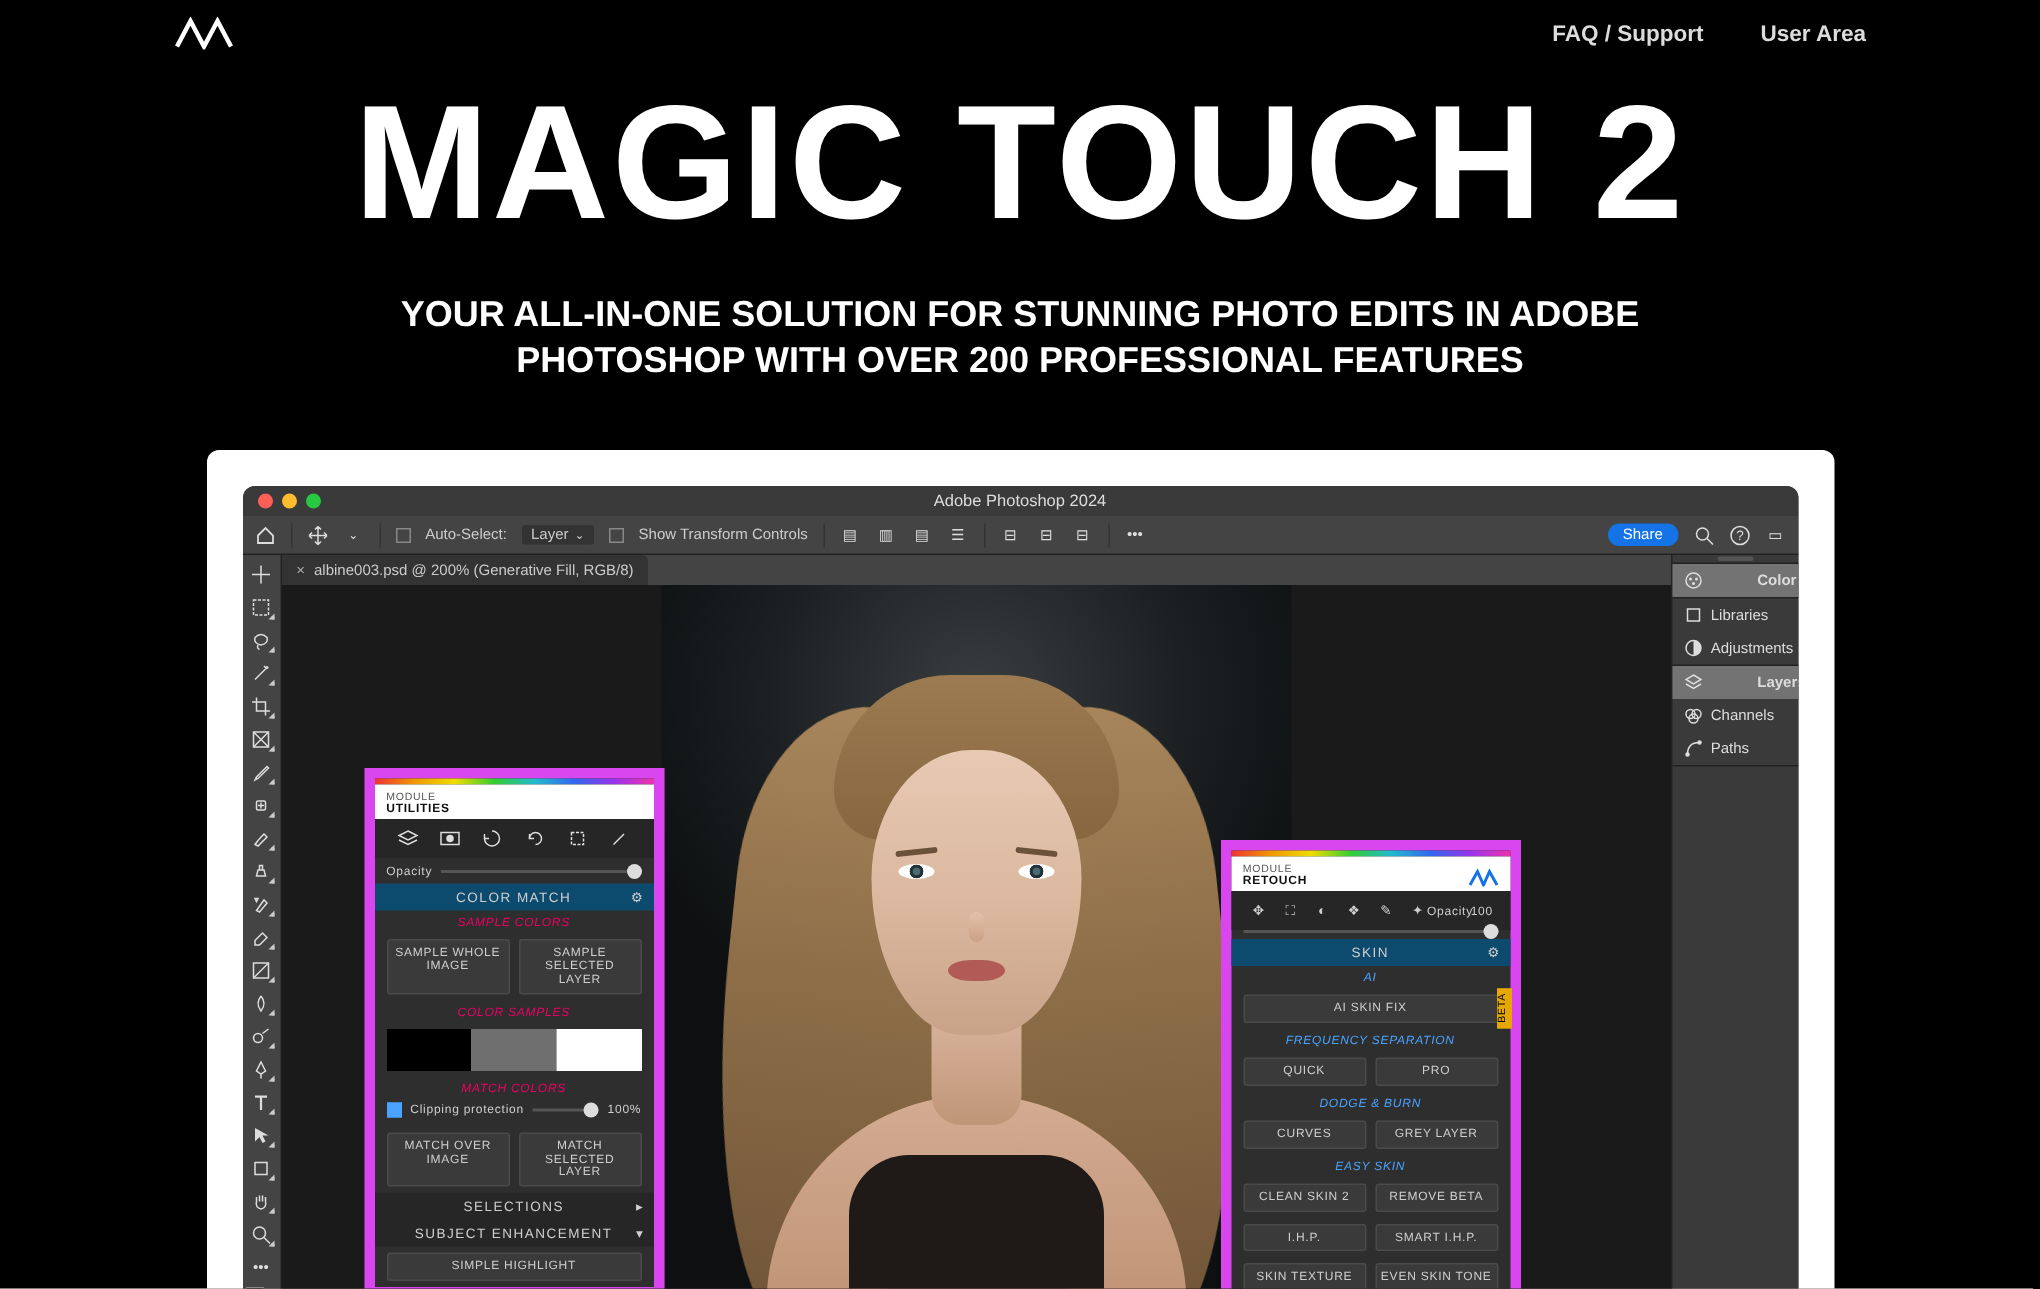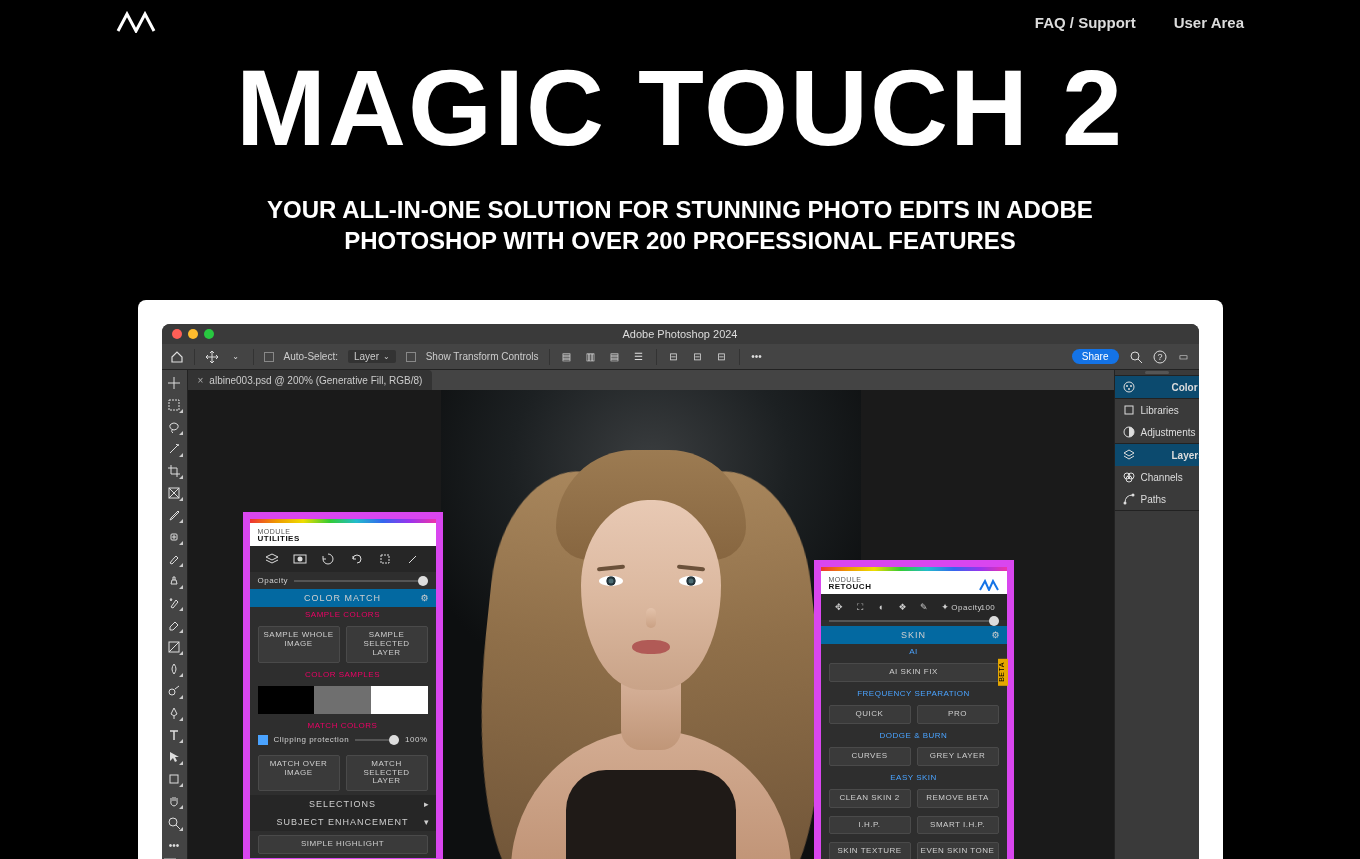--- a/index.html
+++ b/index.html
@@ -171,42 +171,42 @@
 .eye.r { right: 158px; }
 .brow { position:absolute; top:176px; width:28px; height:4px; background:#6b513a; border-radius:2px; }
 .brow.l { left:156px; transform:rotate(-6deg);} .brow.r { right:156px; transform:rotate(6deg);}
 .nose { position:absolute; left:50%; top:218px; transform:translateX(-50%); width:10px; height:20px; background: linear-gradient(180deg,#e3c2aa,#caa184); border-radius:5px; }
 .lips { position:absolute; left:50%; top:250px; transform:translateX(-50%); width:38px; height:14px; background:#b15a56; border-radius:18px / 8px; }
 
 
 .ps-right { width: 85px; background: #3a3a3a; border-left: 1px solid #222; }
 .ps-right .grp { border-bottom: 1px solid #222; }
 .ps-right .row { display: flex; align-items: center; gap: 6px; padding: 5px 8px; font-size: 10px; color: #ddd; cursor: pointer; }
-.ps-right .row.hl { background: #0c4a6e; font-weight: 600; gap: 37px; }
+.ps-right .row.hl { background: #737373; font-weight: 600; gap: 37px; }
 .ri { width: 12px; height: 12px; display: inline-block; }
 .thin-handle { height: 6px; border-bottom: 1px solid #222; display:flex; justify-content:center; }
 .thin-handle span { width: 24px; height: 3px; background: #555; border-radius: 2px; margin-top:1px;}
 
 
 .panel {
   position: absolute;
   background: #2e2e2e;
   border: 7px solid #d946ef;
   font-size: 9px;
   color: #cfcfcf;
   letter-spacing: 0.5px;
 }
 .panel .rainbow { height: 4px; background: linear-gradient(90deg,#e33,#e90,#ed0,#3c3,#2bc,#36e,#93e,#e3a); }
 .panel .ph { background: #fff; color: #111; padding: 5px 8px 3px; font-size: 8px; line-height: 1; display:flex; justify-content:space-between; align-items:flex-end;}
 .panel .ph small { font-size: 7px; display:block; color:#555; }
 .panel .bar { background: #262626; display: flex; align-items: center; justify-content: space-around; padding: 6px 8px; }
 .panel .bar span { width: 16px; height: 14px; display:inline-flex; align-items:center; justify-content:center; }
-.panel .section-h { background: #0369a1; text-align: center; padding: 4px 0; font-size: 9px; letter-spacing: 1px; position: relative; }
+.panel .section-h { background: #0c4a6e; text-align: center; padding: 4px 0; font-size: 9px; letter-spacing: 1px; position: relative; }
 .panel .section-h .gear { position:absolute; right:6px; top:4px; font-size:9px; }
-.panel .sub { text-align: center; color: #e06; font-size: 8px; padding: 3px 0; }
+.panel .sub { text-align: center; color: #e06; font-size: 8px; padding: 3px 0; font-style: italic; }
 .panel .sub.blue { color: #4aa3ff; }
 .panel .btnrow { display: flex; gap: 6px; padding: 4px 8px; }
 .panel .btn { flex: 1; background: #3a3a3a; border: 1px solid #4a4a4a; text-align: center; padding: 4px 2px; font-size: 8px; line-height: 1.1; border-radius: 2px; cursor:pointer; }
 .panel .btn.wide { padding: 4px 2px; }
 .panel .swatches { display: flex; padding: 4px 8px; gap: 0; }
 .panel .sw { flex: 1; height: 28px; }
 .panel .sw.k { background:#000; } .panel .sw.g { background:#6f6f6f; } .panel .sw.w { background:#fff; }
 .panel .sliderrow { display:flex; align-items:center; gap:6px; padding: 4px 8px; font-size:8px; }
 .panel .track { flex:1; height:2px; background:#555; position:relative; }
 .panel .knob { position:absolute; right:0; top:-4px; width:10px; height:10px; border-radius:50%; background:#ddd; }

